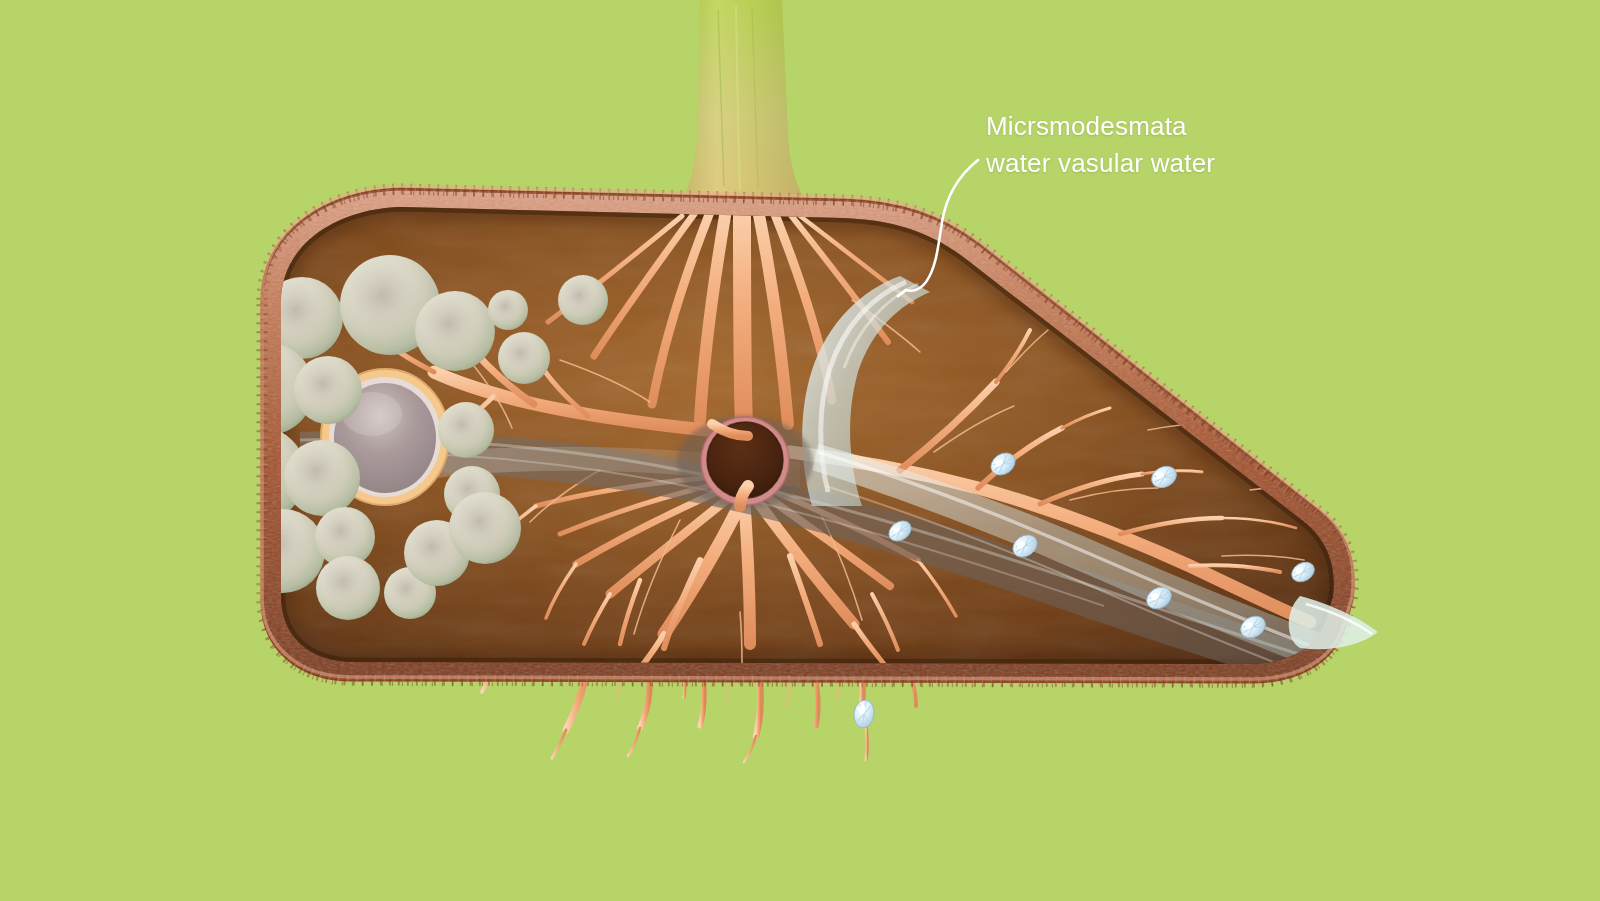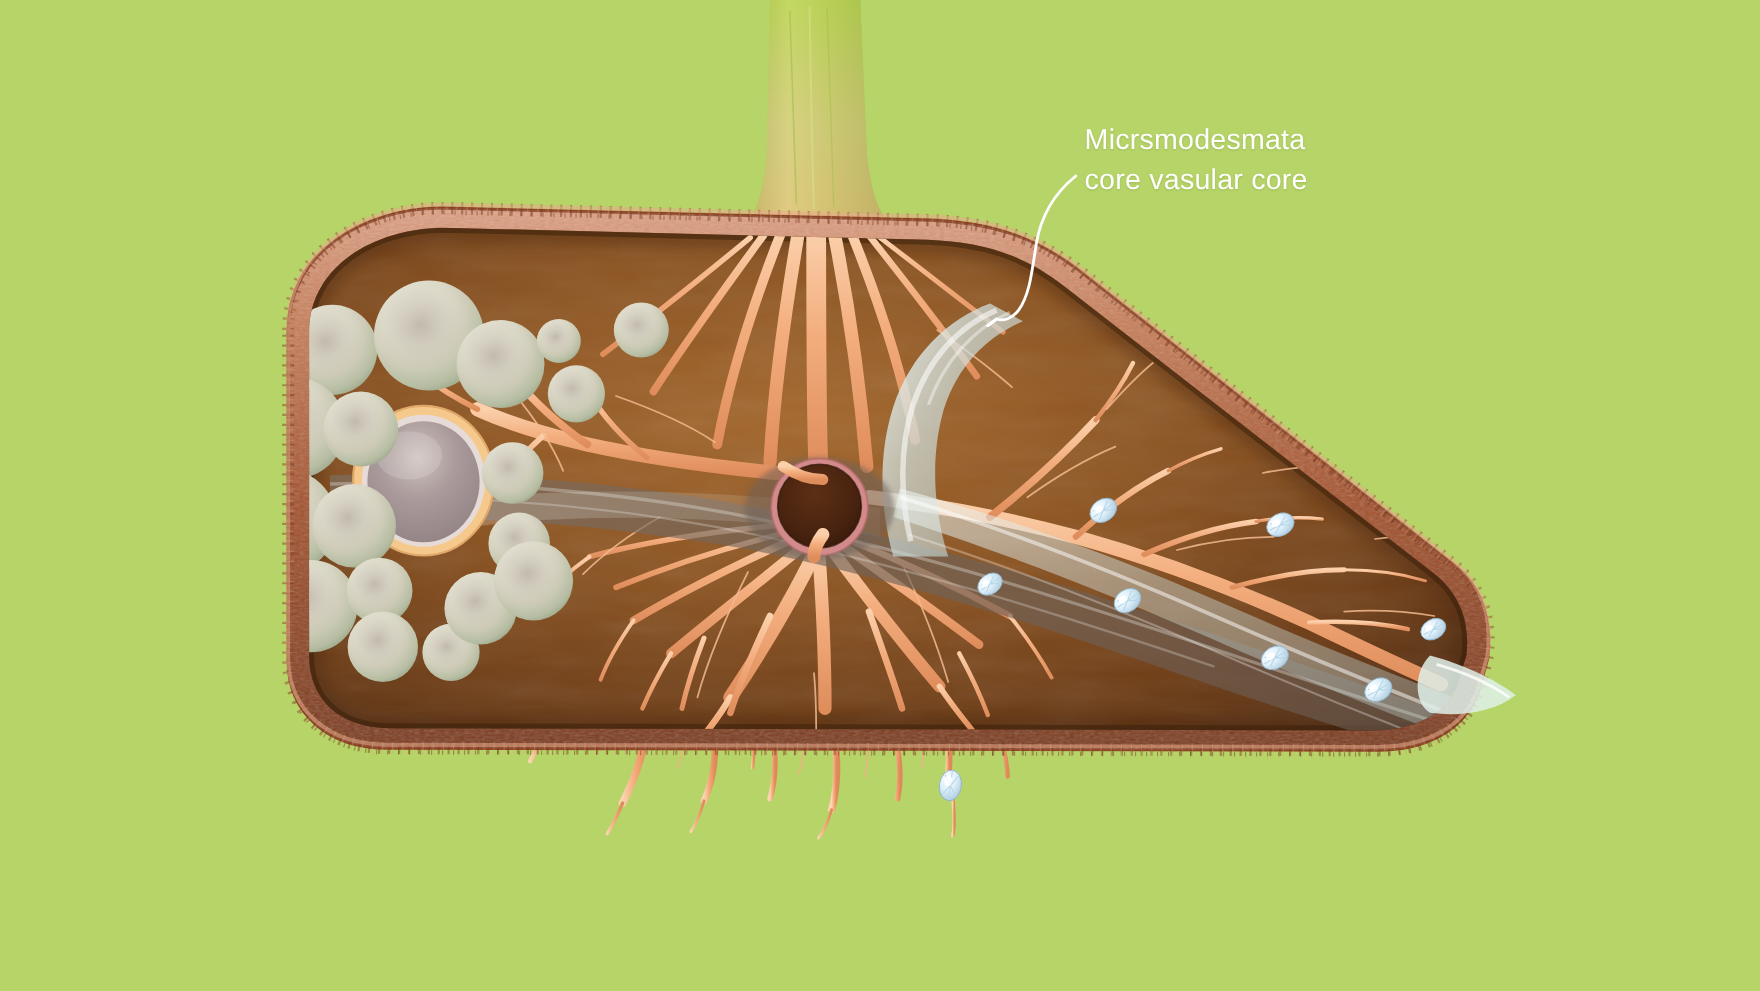--- a/index.html
+++ b/index.html
@@ -522,16 +522,16 @@
       <path d="M 978 160 C 958 176, 946 198, 942 222
                C 938 248, 936 268, 926 282
                C 920 290, 912 292, 906 290
                L 898 296" fill="none" stroke="#ffffff" stroke-width="2.6" stroke-linecap="round"></path>
       <path d="M 906 290 L 898 296" fill="none" stroke="#ffffff" stroke-width="2.6" stroke-linecap="round"></path>
     </g>
   </svg>
 
   <div class="callout-text">
     <span class="l1">Micrsmodesmata</span>
-    <span class="l2">core vasular core</span>
+    <span class="l2">water vasular water</span>
   </div>
 
 </div>
 
 </body></html>

